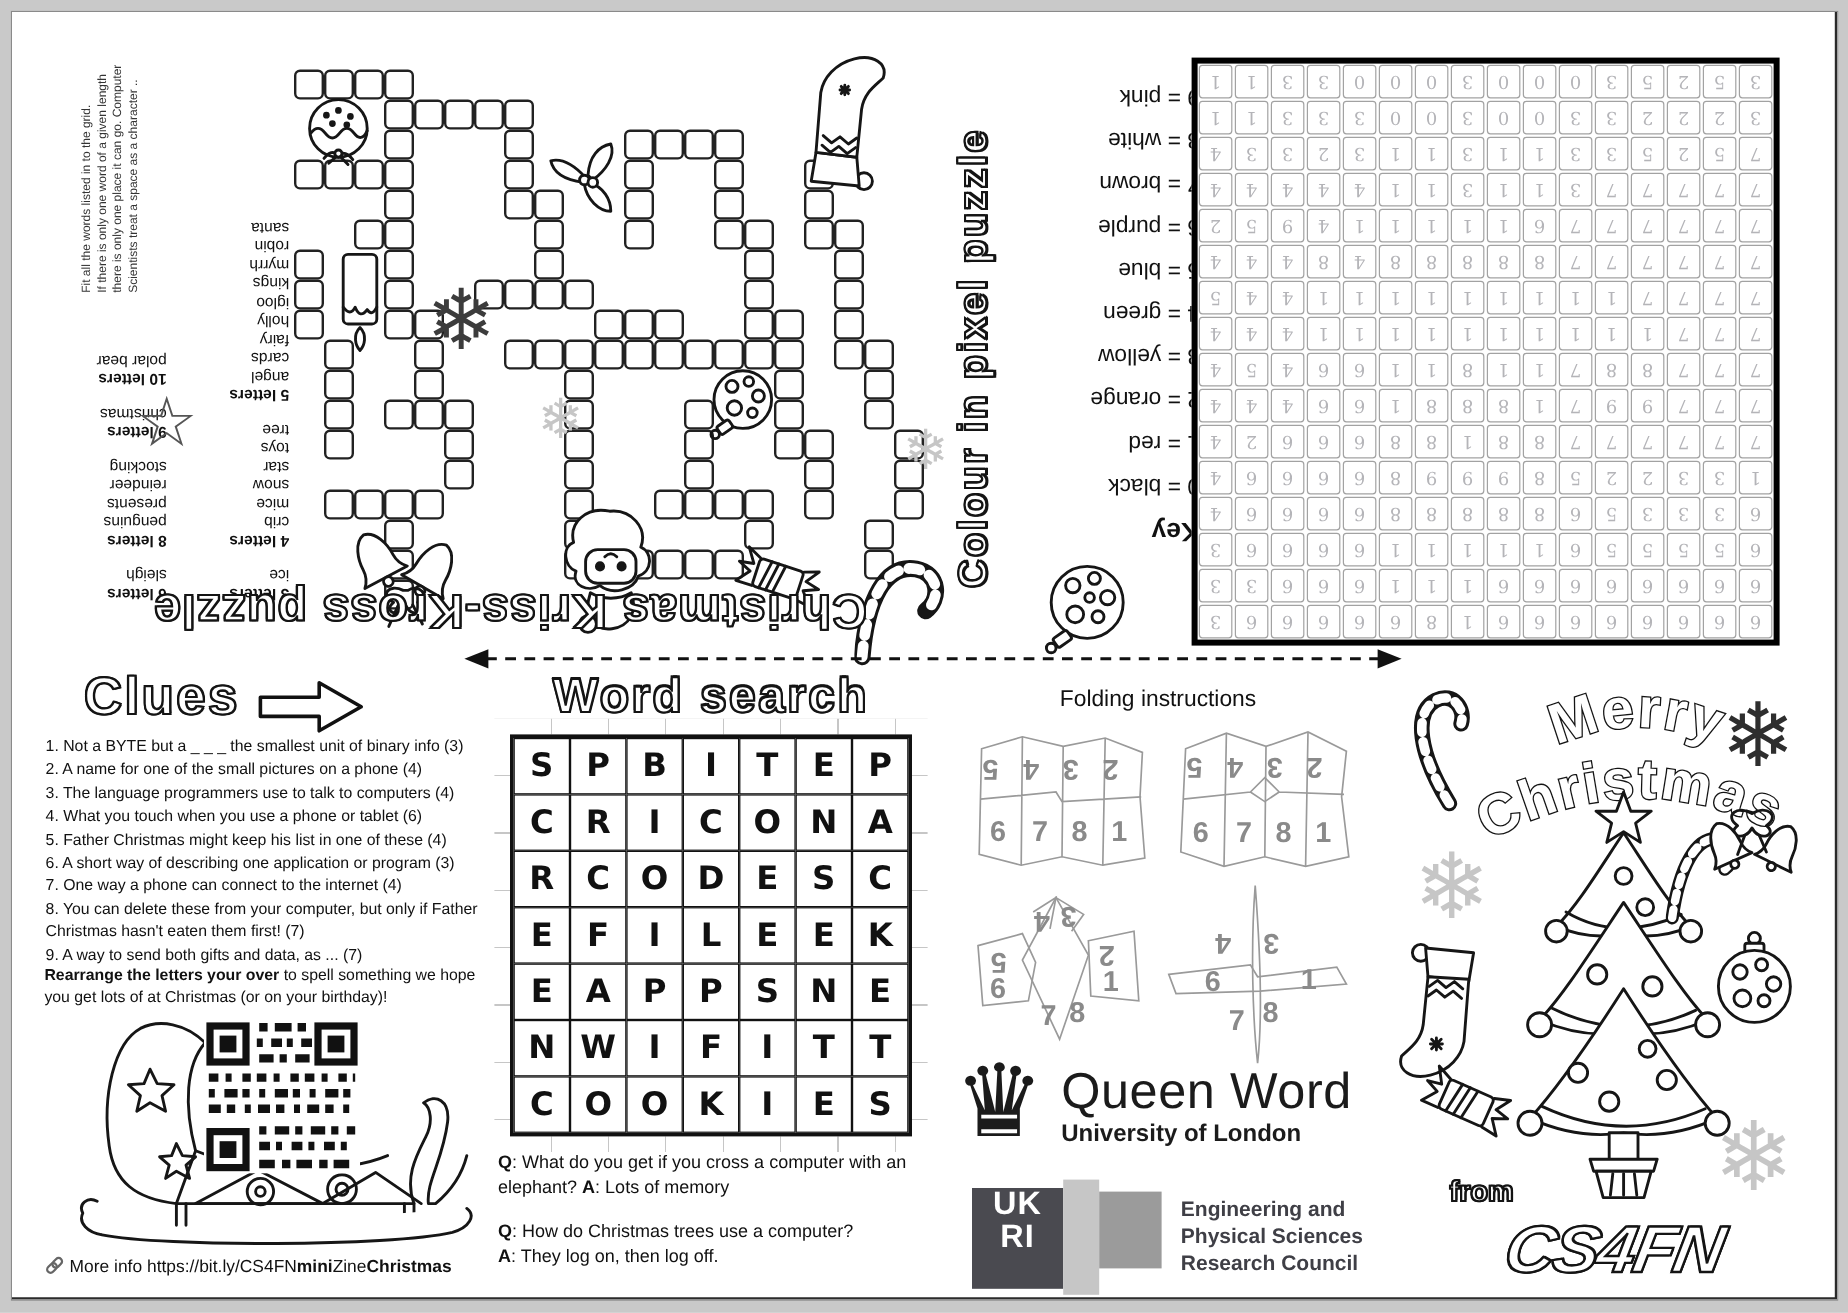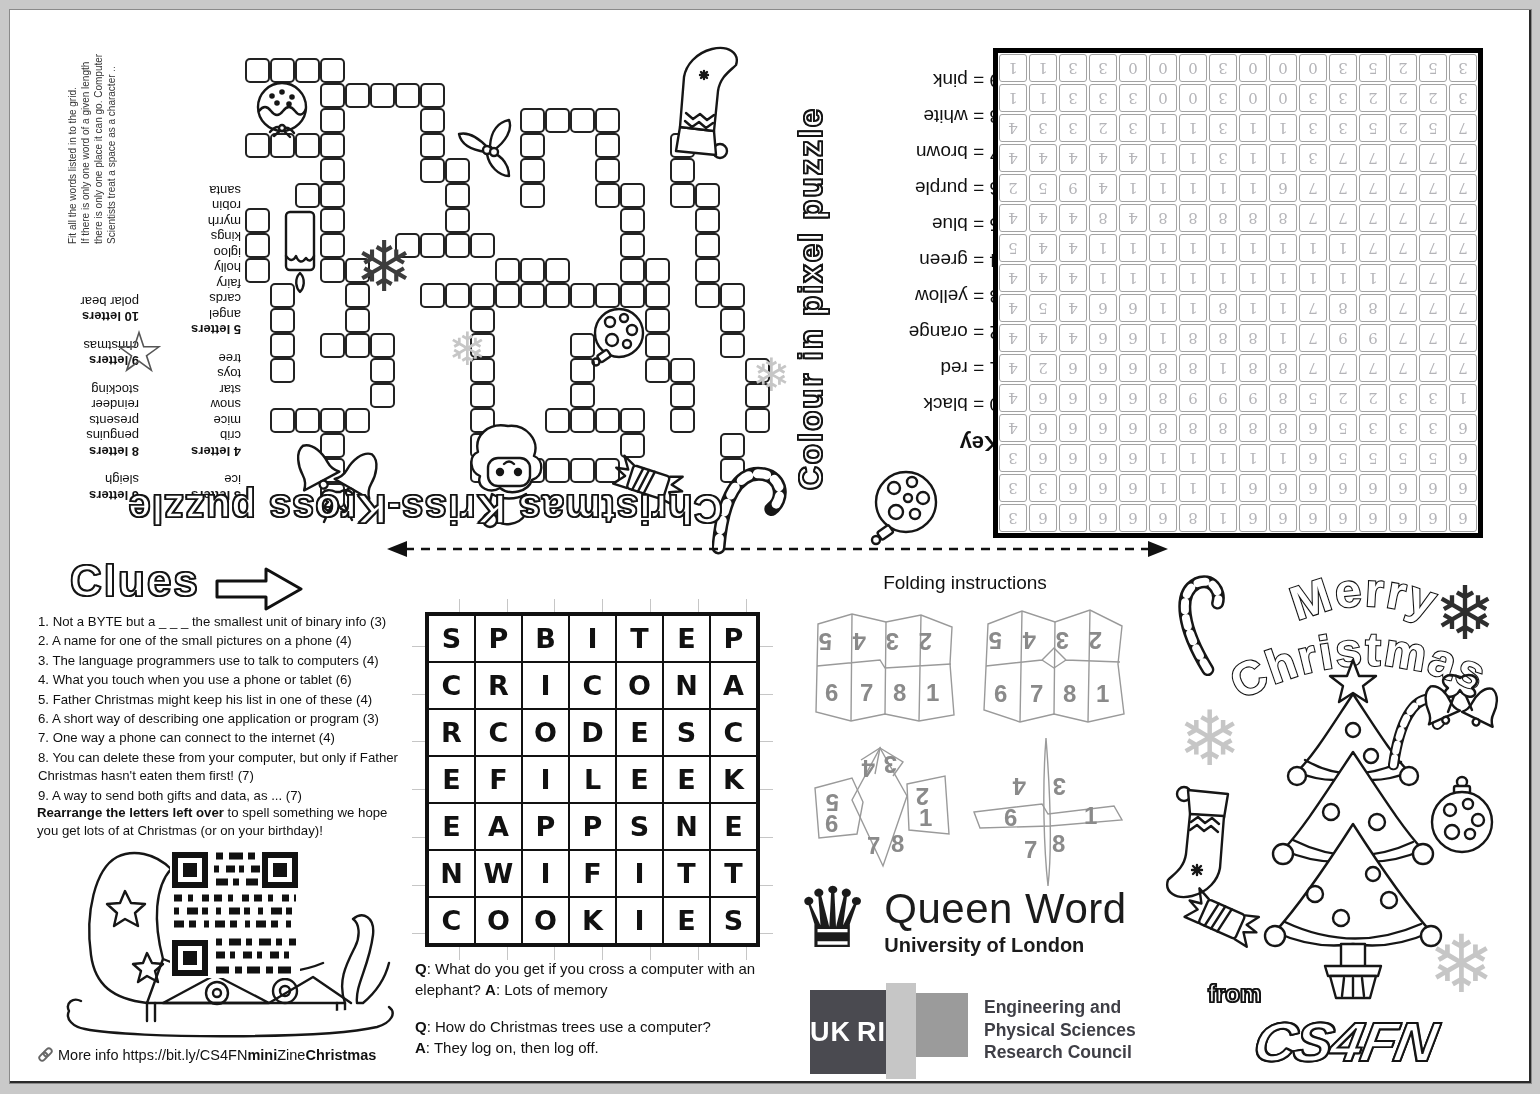--- a/index.html
+++ b/index.html
@@ -56,22 +56,22 @@
   
   #fold-title{position:absolute;left:790px;top:562px;width:330px;text-align:center;font-size:19px;}
   .foldsvg text{font-family:"Liberation Sans",sans-serif;font-weight:700;fill:#8a8a8a;font-size:24px;}
   .foldsvg path,.foldsvg polyline,.foldsvg line{fill:none;stroke:#9a9a9a;stroke-width:1.4;}
   
   #qm{position:absolute;left:785px;top:862px;display:flex;align-items:flex-start;}
   #qm-crown{font-family:"DejaVu Sans",sans-serif;font-size:84px;line-height:92px;color:#1b1b1b;}
   #qm-name{font-size:42px;line-height:46px;color:#1b1b1b;letter-spacing:0.5px;margin-top:14px;}
   #qm-sub{font-size:20px;font-weight:700;color:#1b1b1b;margin-top:2px;}
   #ukri{position:absolute;left:800px;top:980px;display:flex;}
-  #ukri-box{width:76px;height:84px;background:#4a4a50;color:#fff;display:flex;
-            align-items:center;justify-content:space-between;font-weight:700;font-size:27px;line-height:27px;
+  #ukri-box{width:76px;height:84px;background:#4a4a50;color:#fff;display:flex;flex-direction:column;
+            align-items:center;justify-content:flex-start;font-weight:700;font-size:27px;line-height:27px;
             letter-spacing:1px;}
   #ukri-bar{width:30px;height:96px;background:#c6c6c6;margin-top:-7px;}
   #ukri-sq{width:52px;height:64px;background:#9b9b9b;margin-top:3px;}
   #epsrc{margin-left:16px;font-weight:700;font-size:17.5px;line-height:22.5px;color:#3f3f46;margin-top:6px;}
   
   #from{position:absolute;left:1198px;top:970px;font-size:24px;}
   #cs4fn{position:absolute;left:1180px;top:998px;width:310px;text-align:center;font-size:58px;
          font-style:italic;transform:skewX(-10deg) scaleY(0.95);-webkit-text-stroke:2px #141414;letter-spacing:-2px;}
   .sf{position:absolute;font-family:"DejaVu Sans",sans-serif;}
   .doodle path,.doodle circle,.doodle rect,.doodle ellipse,.doodle polyline,.doodle polygon,.doodle line
@@ -651,21 +651,21 @@
       <div class="clue">2. A name for one of the small pictures on a phone (4)</div>
       <div class="clue">3. The language programmers use to talk to computers (4)</div>
       <div class="clue">4. What you touch when you use a phone or tablet (6)</div>
       <div class="clue">5. Father Christmas might keep his list in one of these (4)</div>
       <div class="clue">6. A short way of describing one application or program (3)</div>
       <div class="clue">7. One way a phone can connect to the internet (4)</div>
       <div class="clue">8. You can delete these from your computer, but only if Father Christmas hasn't eaten them first! (7)</div>
       <div class="clue">9. A way to send both gifts and data, as ... (7)</div>
     </div>
   <div id="rearrange">
-    <b>Rearrange the letters left over</b><span> to spell something we hope you get lots of at Christmas (or on your birthday)!</span>
+    <b>Rearrange the letters your over</b><span> to spell something we hope you get lots of at Christmas (or on your birthday)!</span>
   </div>
 
   <svg class="abs doodle" style="left:45px;top:833px" width="350" height="200" viewBox="0 0 350 200">
     <path d="M62,14 C40,26 30,70 36,112 C40,142 58,156 92,160 L108,116 C98,78 100,44 116,26 C100,10 78,6 62,14 Z"></path>
     <path d="M92,160 L290,160 C282,138 292,120 300,104 C306,92 304,80 298,76 C308,68 320,74 318,92 C314,124 300,142 302,160 L308,160 C320,150 330,136 334,120"></path>
     <path class="nf" d="M108,116 C150,134 230,136 268,120"></path>
     <path class="nf" d="M92,160 L92,178 M100,160 L100,178 M282,160 L282,178 M290,160 L290,178"></path>
     <path d="M30,186 C80,196 270,196 322,184 C336,180 342,170 334,164 M30,186 C18,184 10,176 14,168 C10,160 18,154 26,158"></path>
     <path class="nf" d="M108,160 L160,132 L214,160 Z M214,160 L258,134 L296,160"></path>
     <circle class="nf" cx="162" cy="150" r="11"></circle>
@@ -703,20 +703,21 @@
 
   <div id="moreinfo">
     <svg width="17" height="17" viewBox="0 0 18 18" style="vertical-align:-3px;margin-right:4px;">
       <g transform="rotate(-45 9 9)" fill="none" stroke="#666" stroke-width="2">
         <rect x="1" y="6" width="9.5" height="6" rx="3"></rect>
           <rect x="7.5" y="6" width="9.5" height="6" rx="3"></rect>
       </g>
     </svg><span>More info https://bit.ly/CS4FN</span><b>mini</b><span>Zine</span><b>Christmas</b>
   </div>
 
+  <div id="ws-title" class="ol">Word search</div>
   <div class="ws-wrap">
     <div id="ws-grid">
         <div class="ws-cell">S</div>
         <div class="ws-cell">P</div>
         <div class="ws-cell">B</div>
         <div class="ws-cell">I</div>
         <div class="ws-cell">T</div>
         <div class="ws-cell">E</div>
         <div class="ws-cell">P</div>
         <div class="ws-cell">C</div>

